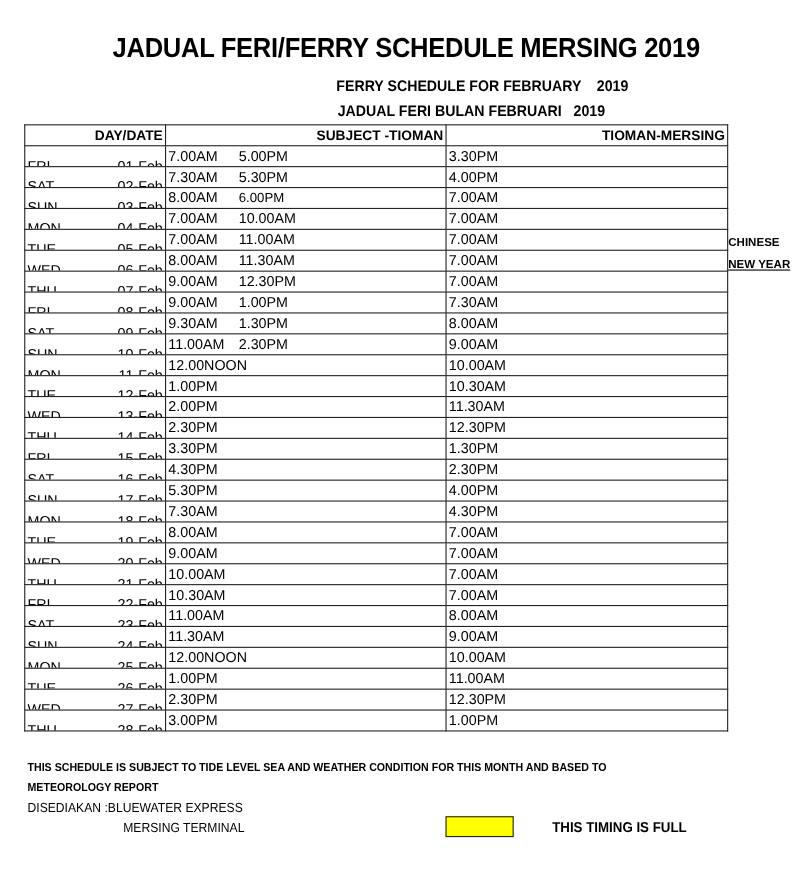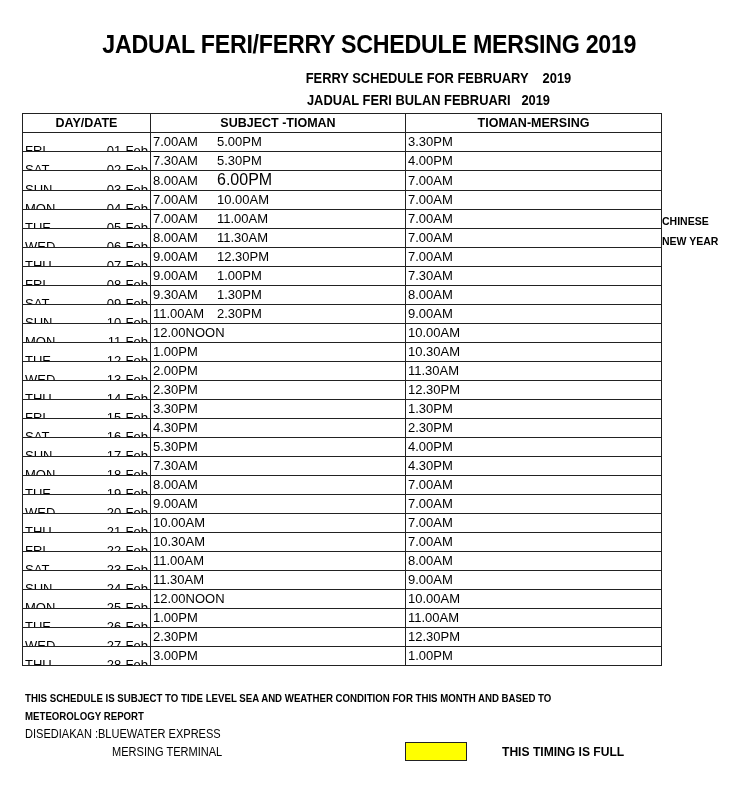--- a/index.html
+++ b/index.html
@@ -20,34 +20,34 @@
   .sub2 { top: 92px; left: 60px; }
   table.sched {
     position: absolute; left: 22px; top: 113px;
     border-collapse: collapse; table-layout: fixed;
     width: 639px;
   }
   table.sched td, table.sched th {
     border: 1.5px solid #222; height: 18px; padding: 0 2px;
     font-size: 13px; line-height: 18px; white-space: nowrap; overflow: hidden;
   }
-  table.sched th { font-weight: bold; text-align: center; font-size: 12.5px; }
+  table.sched th { font-weight: bold; text-align: right; font-size: 12.5px; }
   col.c-day { width: 128px; }
   col.c-mt { width: 255px; }
   col.c-tm { width: 256px; }
   .daycell { font-weight: normal; position: relative; }
   .daycell .day { position: absolute; left: 2px; }
   .daycell .date { position: absolute; right: 2px; }
   .time1 { display: inline-block; width: 64px; }
-  .time2.small { font-size: 16px; }
+  .time2.small { font-size: 12px; }
   .note {
     position: absolute; left: 662px; font-size: 10.5px; font-weight: bold;
   }
   .note1 { top: 215px; text-align: right; }
-  .note2 { top: 235px; }
+  .note2 { top: 235px; text-decoration: underline; }
   .footer-bold {
     position: absolute; left: 25px; font-size: 10.5px; font-weight: bold;
     transform: scaleX(0.92); transform-origin: 0 0;
   }
   .fb1 { top: 692px; }
   .fb2 { top: 710px; }
   .footer-normal {
     position: absolute; font-size: 12px; transform: scaleX(0.92); transform-origin: 0 0;
   }
   .fn1 { left: 25px; top: 727px; }

